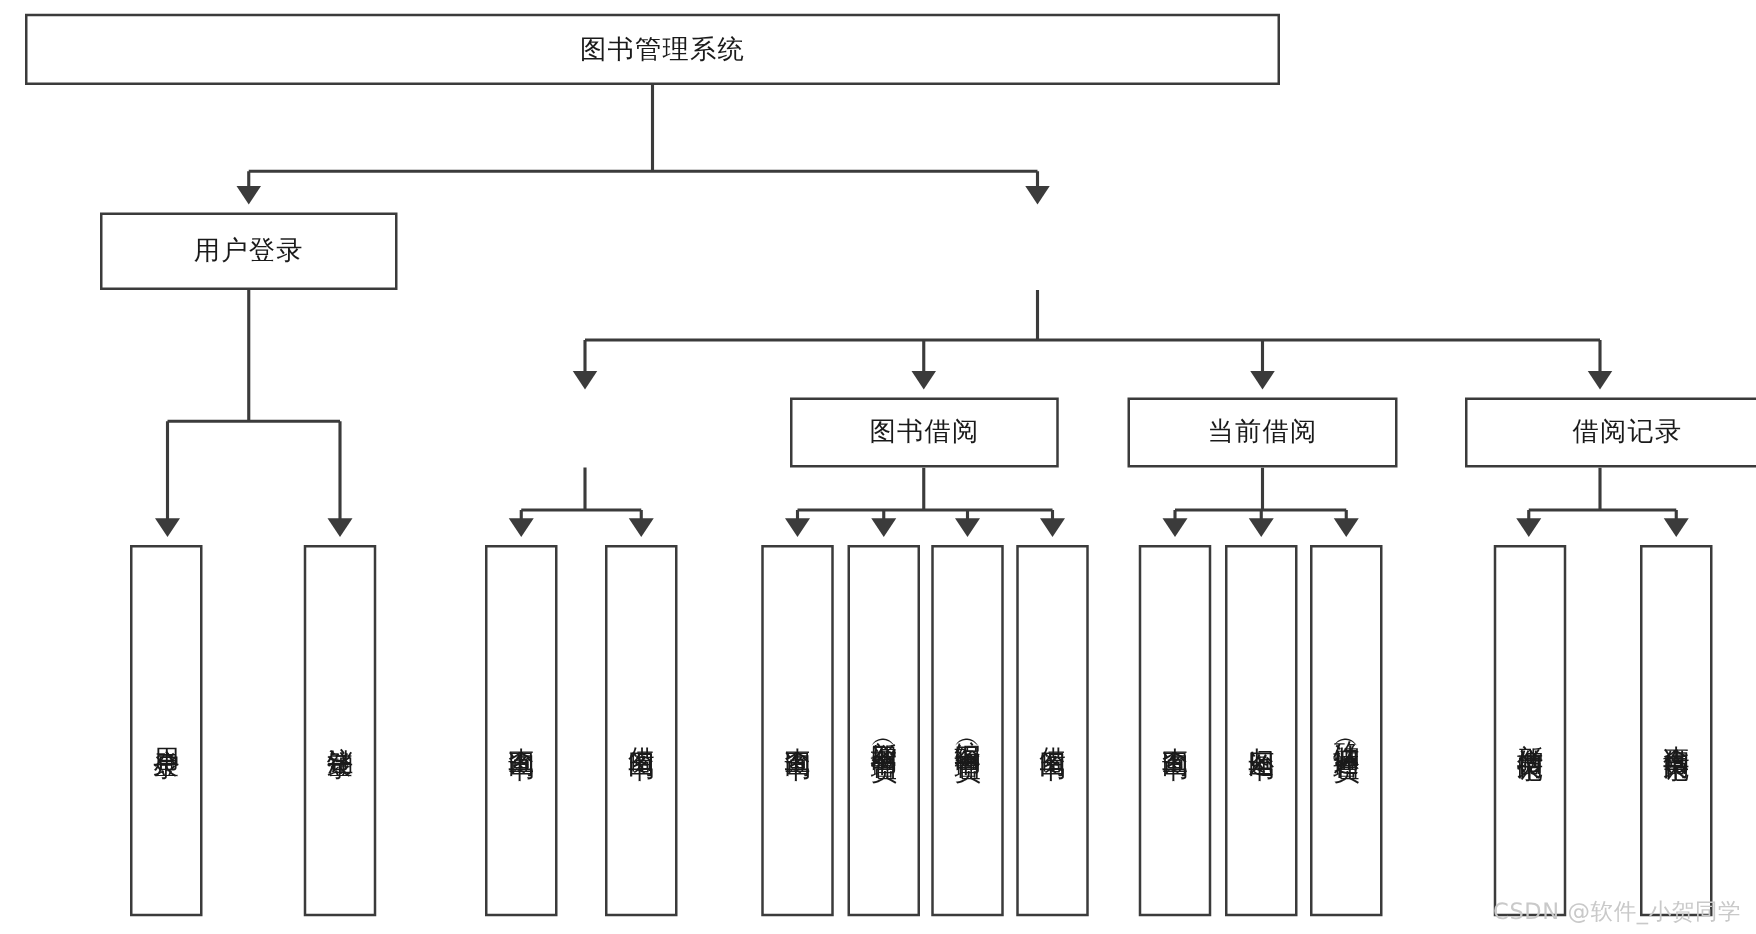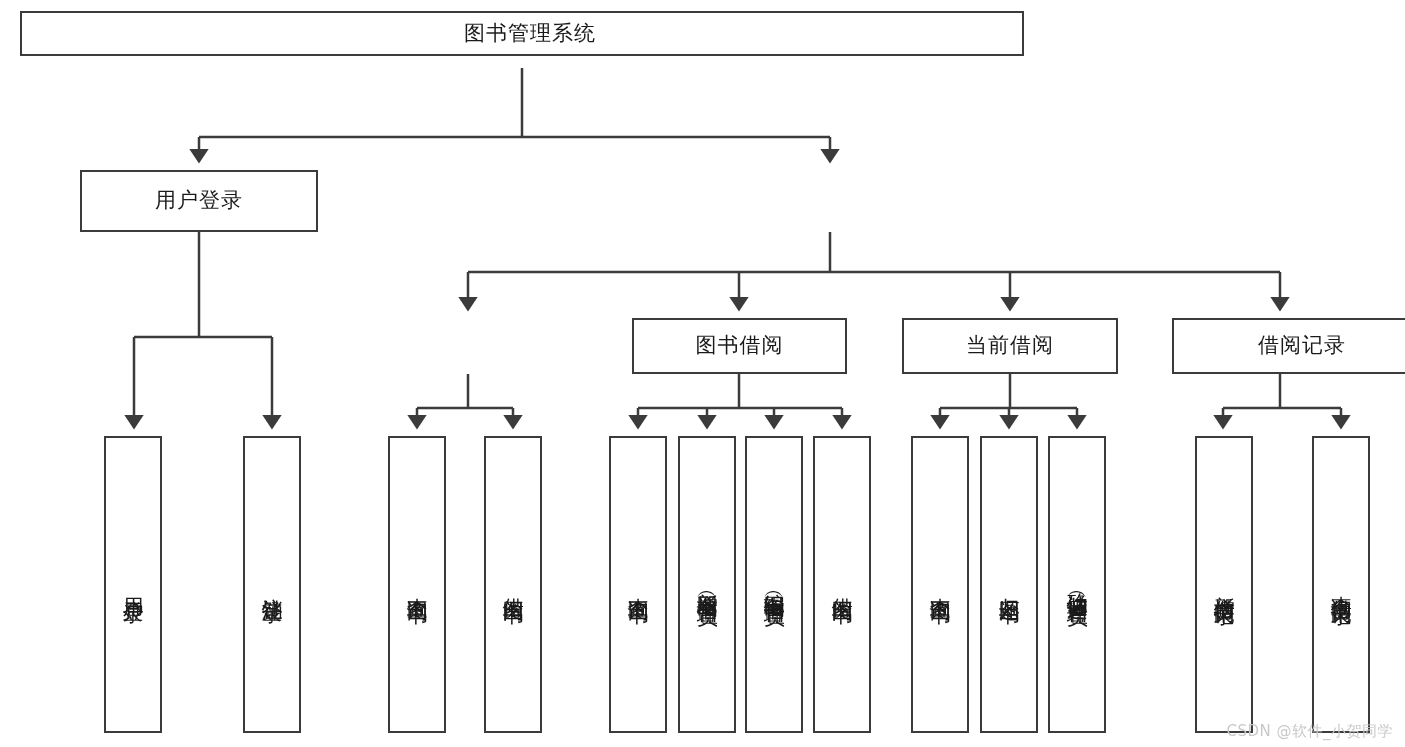--- a/index.html
+++ b/index.html
@@ -52,21 +52,21 @@
     left: 0;
     top: 0;
     width: 1405px;
     height: 747px;
     pointer-events: none;
   }
   #watermark {
     position: absolute;
     right: 12px;
     bottom: 6px;
-    font-size: 15px;
+    font-size: 18px;
     color: #c9c9c9;
     letter-spacing: 0.5px;
     white-space: nowrap;
   }
 </style>
 </head>
 <body>
 
 <div id="diagram-root">
 
@@ -113,21 +113,21 @@
       <path d="M1009,408 L1009,422" marker-end="url(#arrow)"></path>
       <path d="M1077,408 L1077,422" marker-end="url(#arrow)"></path>
 
       <path d="M1280,374 L1280,408"></path>
       <path d="M1223,408 L1341,408"></path>
       <path d="M1223,408 L1223,422" marker-end="url(#arrow)"></path>
       <path d="M1341,408 L1341,422" marker-end="url(#arrow)"></path>
     </g>
   </svg>
 
-  <div class="node node-h" style="left:20px; top:11px; width:1004px; height:45px;padding-left:16px;">
+  <div class="node node-h" style="left:20px; top:11px; width:1004px; height:57px;padding-left:16px;">
     <span>图书管理系统</span>
   </div>
 
   <div class="node node-h" style="left:80px; top:170px; width:238px; height:62px;">
     <span>用户登录</span>
   </div>
 
   <div class="node node-h" style="left:632px; top:318px; width:215px; height:56px;">
     <span>图书借阅</span>
   </div>

